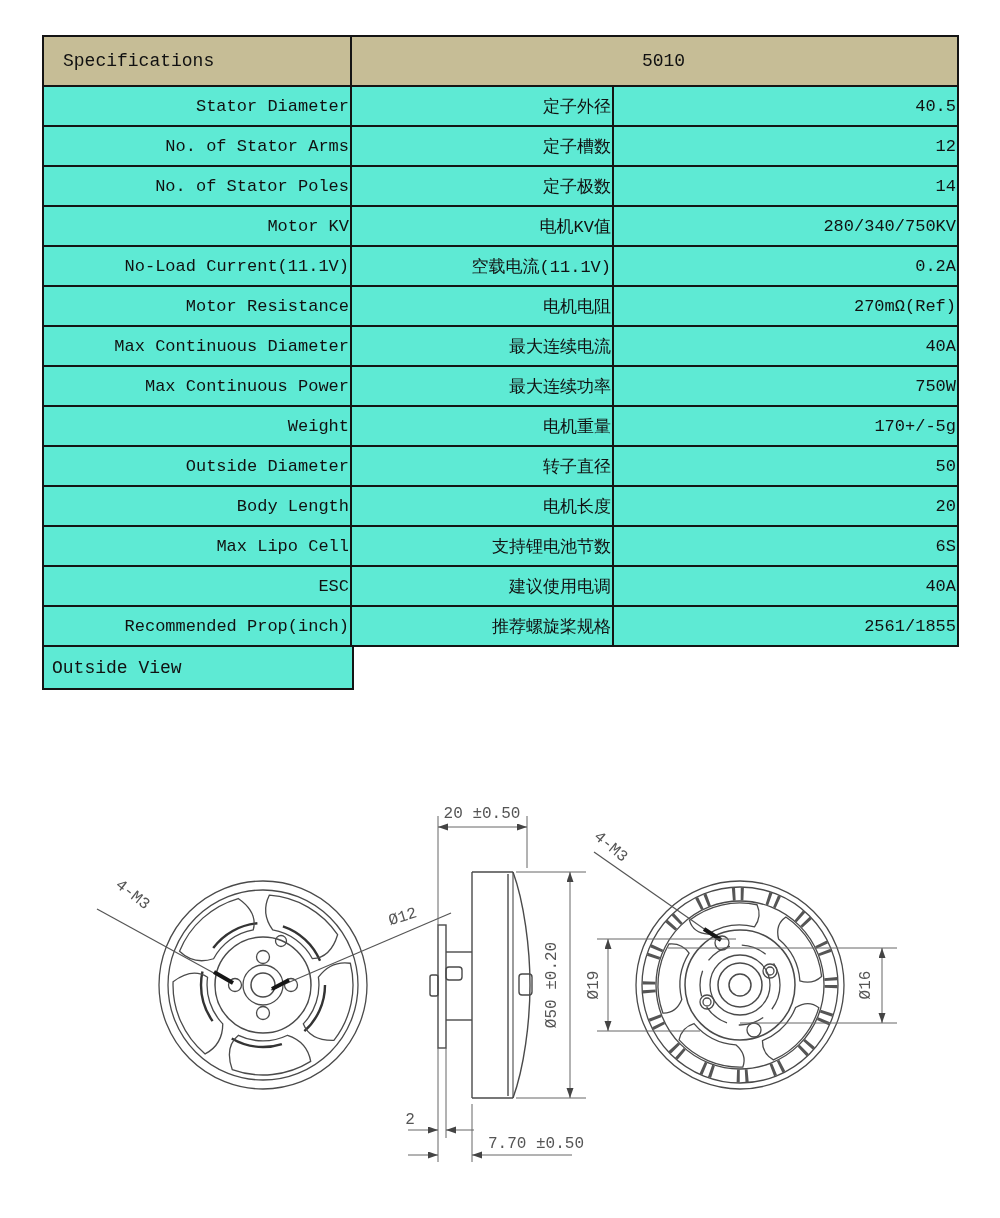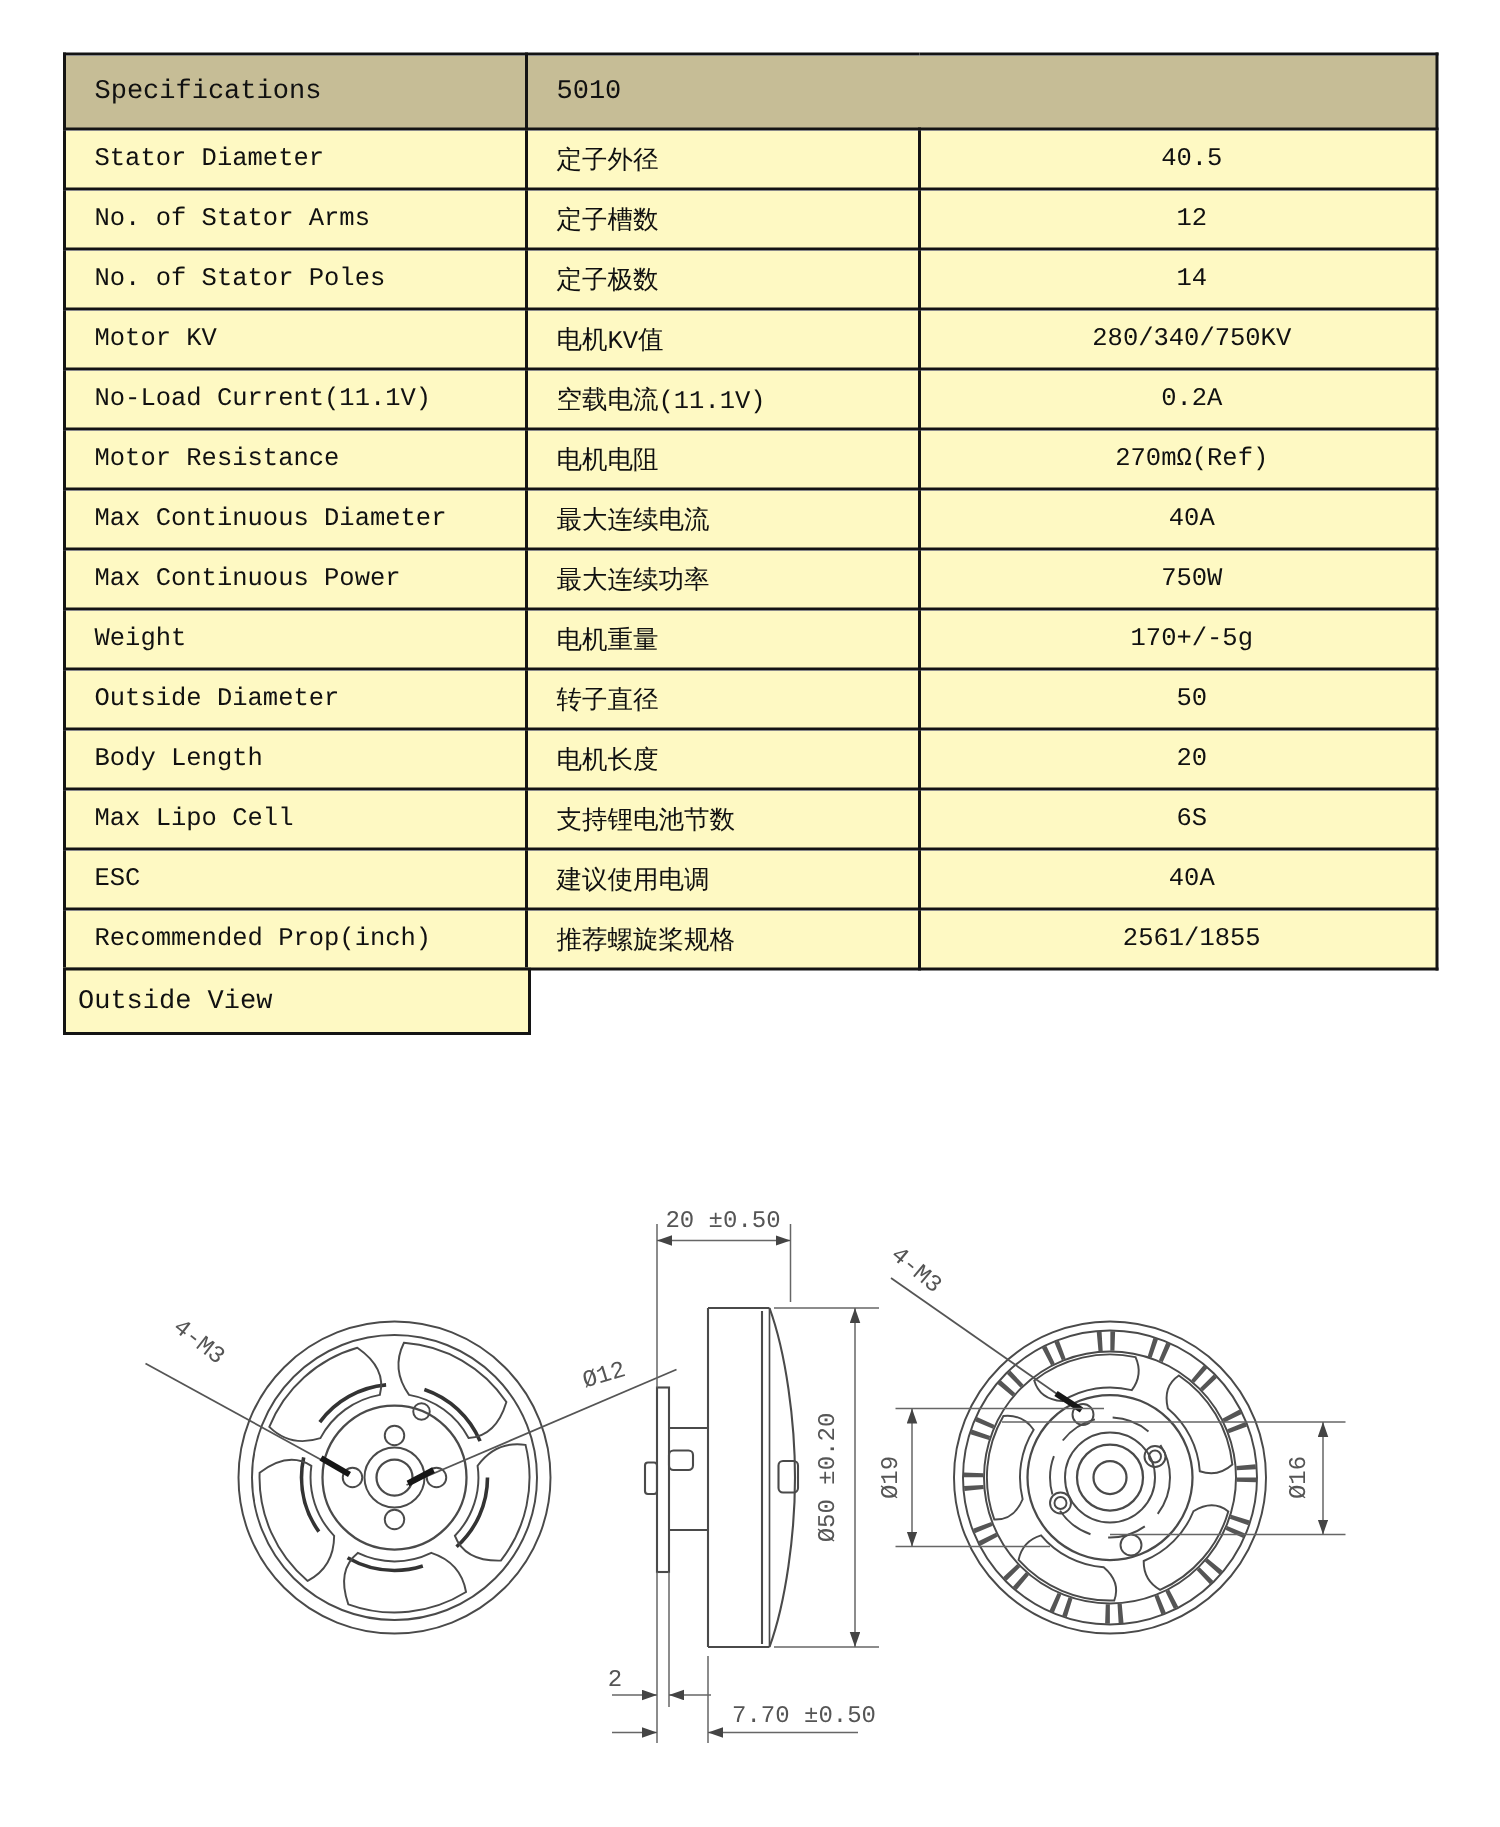--- a/index.html
+++ b/index.html
@@ -4,27 +4,27 @@
 <style>
   html,body{margin:0;padding:0;}
   body{
     width:1000px;height:1218px;position:relative;background:#ffffff;
     font-family:"Liberation Mono","DejaVu Sans Mono",monospace;color:#111;
   }
   .spec-wrap{position:absolute;left:42px;top:35px;}
   table.spec{border-collapse:collapse;table-layout:fixed;width:915px;}
   table.spec td{border:2px solid #141414;vertical-align:middle;overflow:hidden;white-space:nowrap;padding-left:19px;}
   tr.hdr td{background:#c6bd96;height:46px;font-size:18px;}
-  tr.hdr td.model{}
-  tbody.rows td{height:36px;font-size:17px;background:#fef9c3;}
+  tr.hdr td.model{text-align:center;}
+  tbody.rows td{height:36px;font-size:17px;background:#5eead4;text-align:right;}
   td.en{padding-left:8px;}
   td.cn{padding-left:10px;font-size:18px;}
   td.value{text-align:center;margin-top:45px;}
   .footer-cell{
-    margin-top:-2px;width:312px;height:45px;background:#fef9c3;
+    margin-top:-2px;width:312px;height:45px;background:#5eead4;
     border:2px solid #141414;box-sizing:border-box;display:flex;align-items:center;
     padding-left:8px;font-size:18px;
   }
   svg.drawing{position:absolute;left:0;top:770px;}
   .dimtext{font-size:16px;fill:#555;font-family:"Liberation Mono","DejaVu Sans Mono",monospace;}
 </style>
 </head>
 <body>
 
 <div class="spec-wrap">

